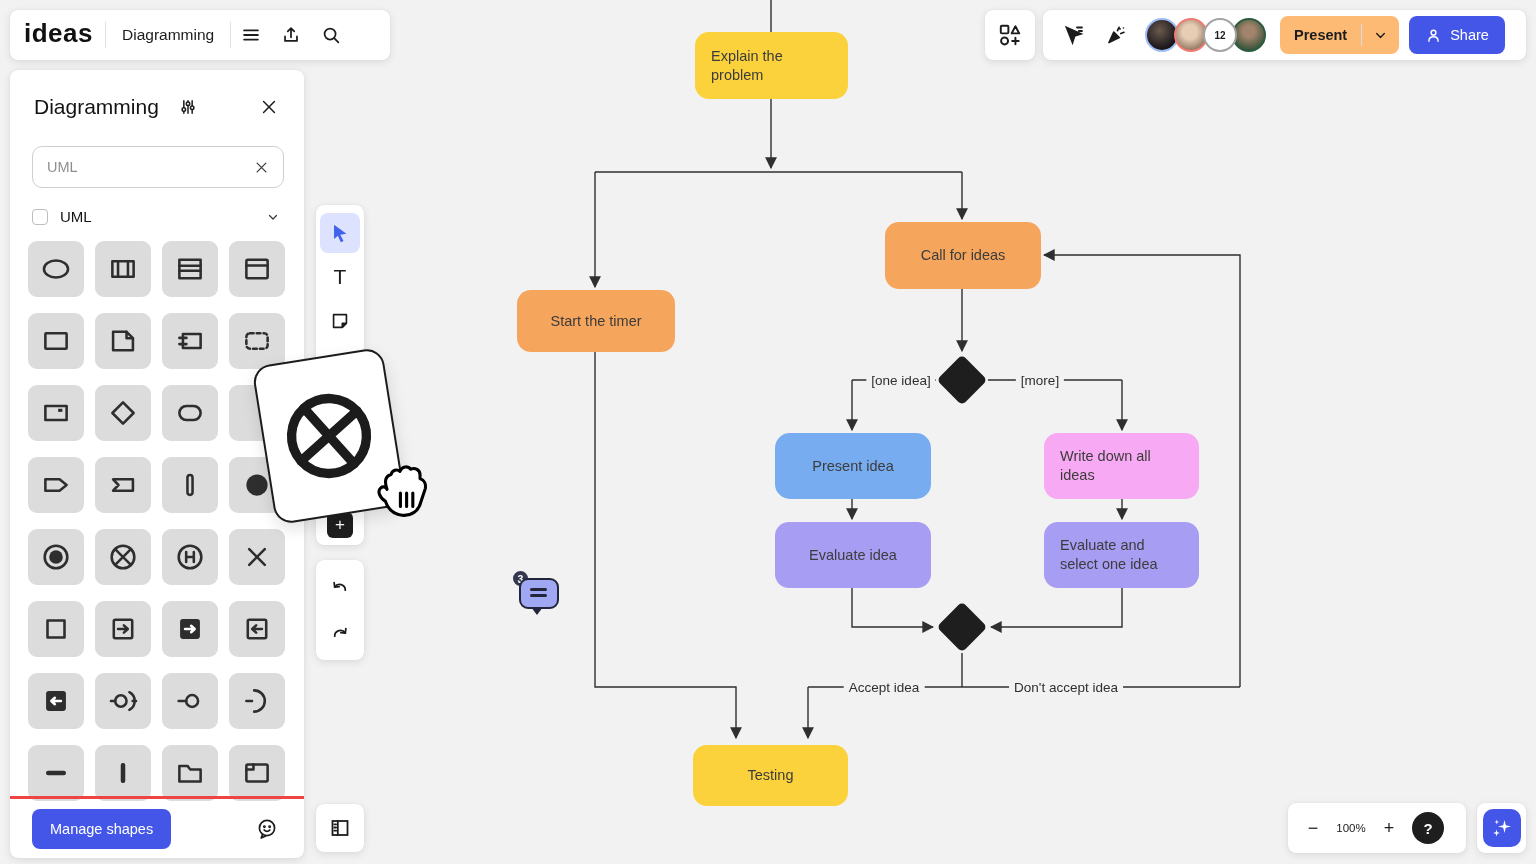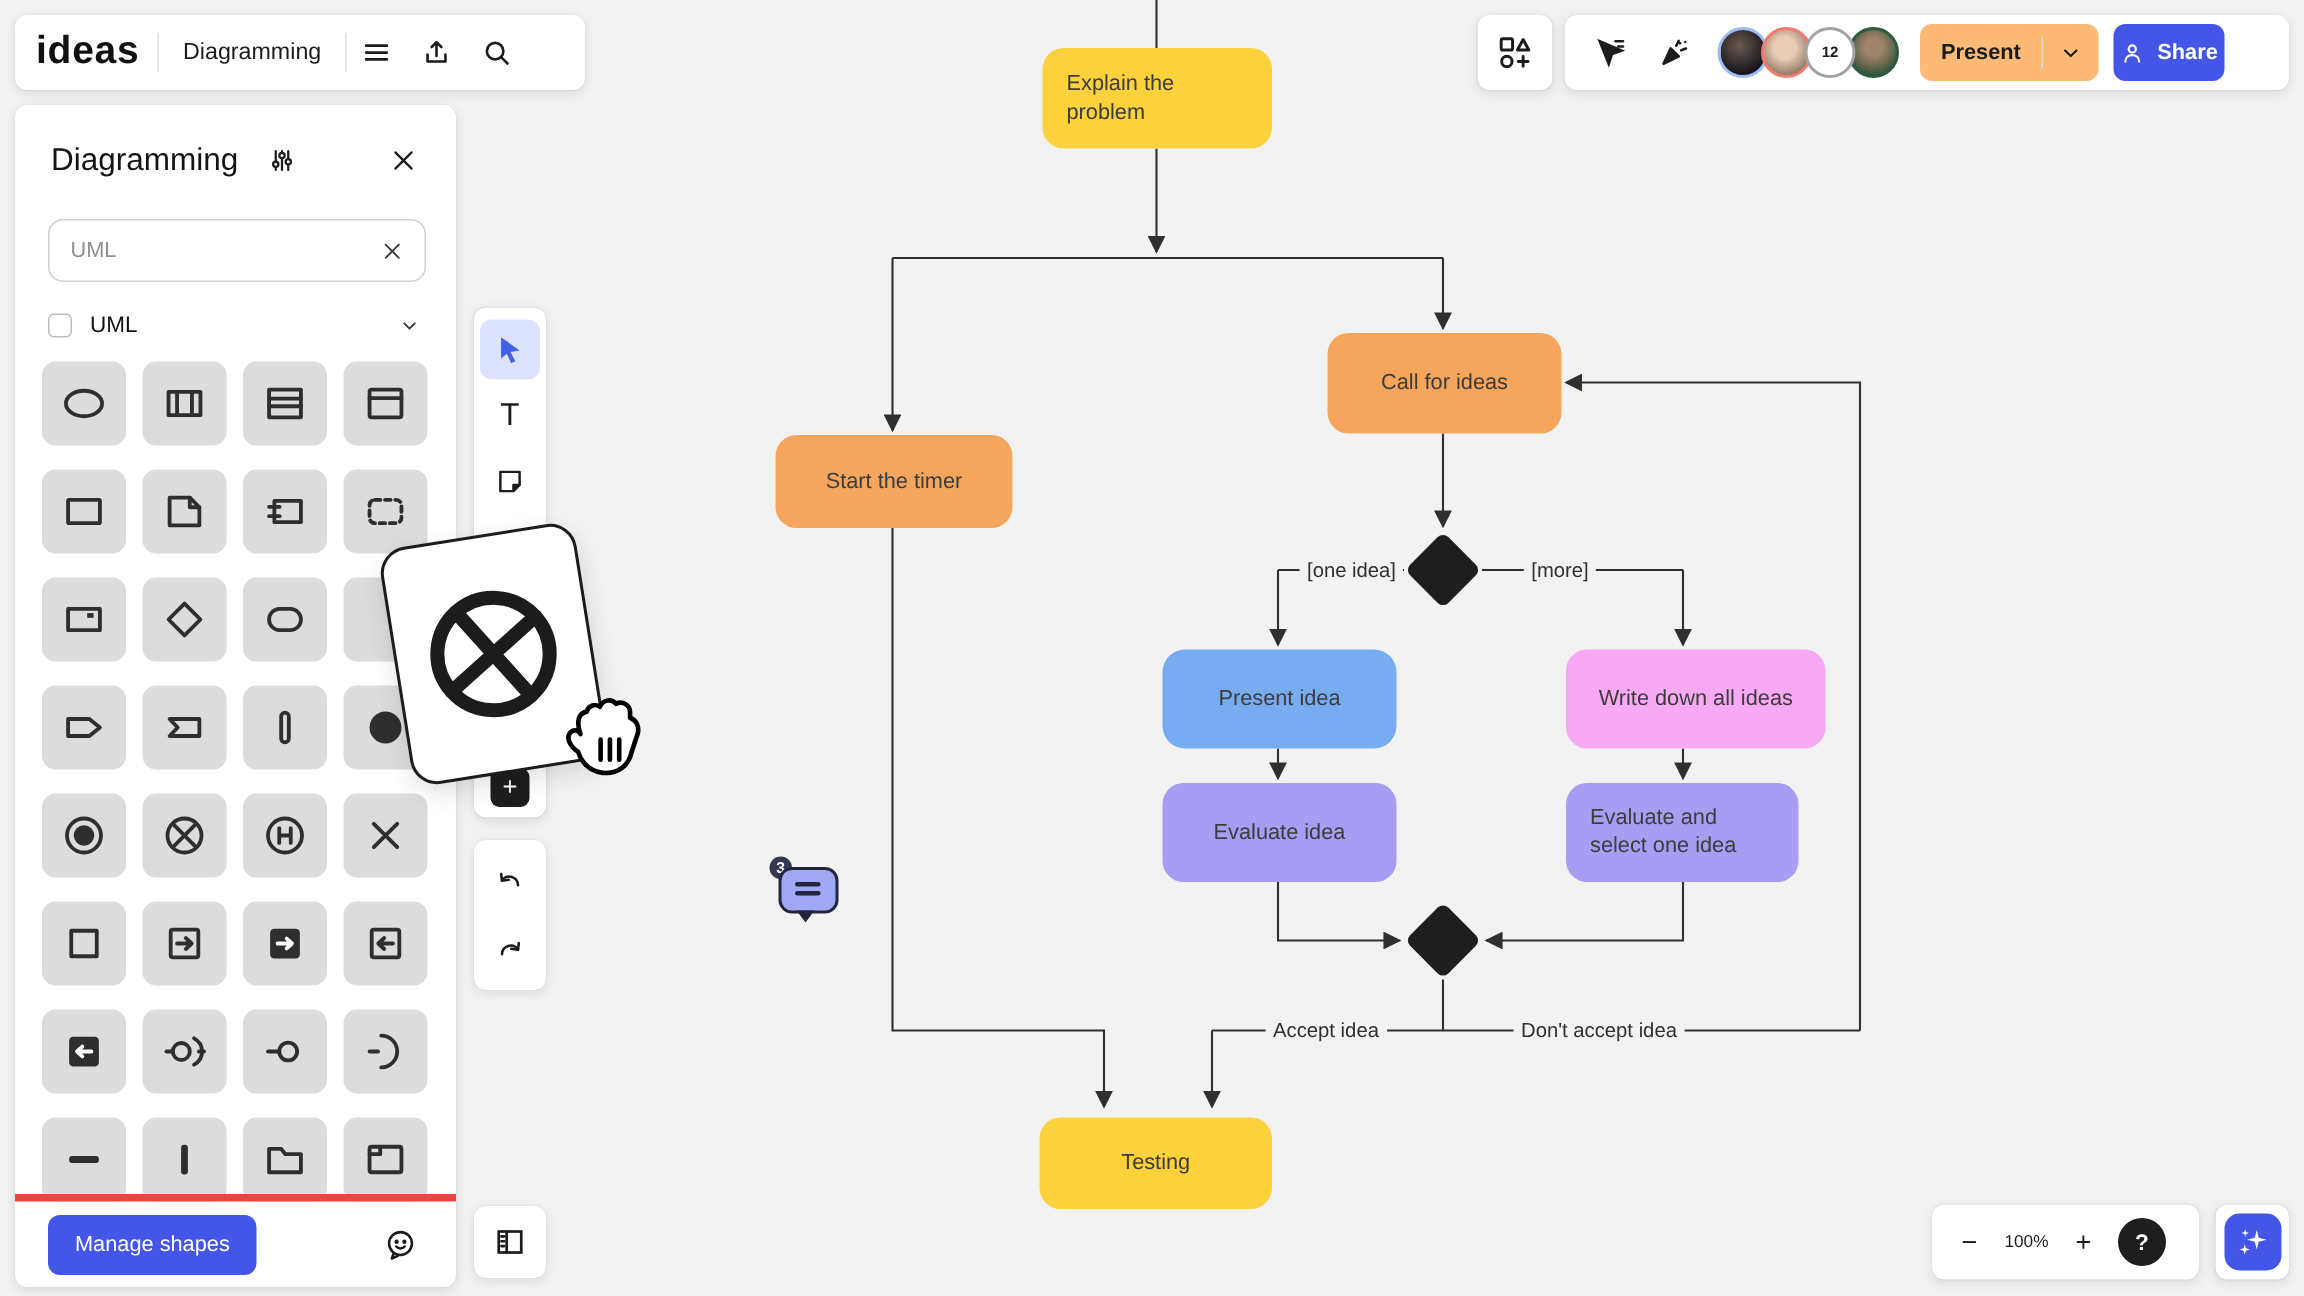--- a/index.html
+++ b/index.html
@@ -40,21 +40,21 @@
   .clear-btn { width:24px; height:24px; display:flex; align-items:center; justify-content:center; cursor:pointer; }
   .clear-btn svg { width:15px; height:15px; }
   .section-row { margin:20px 24px 0 22px; display:flex; align-items:center; }
   .checkbox { width:16px; height:16px; border:1.5px solid #bdbdbd; border-radius:4px; background:#fff; }
   .section-label { font-size:15px; color:#141414; margin-left:12px; font-weight:500; }
   .section-row svg { width:14px; height:14px; margin-left:auto; }
   .shape-grid { margin:16px 0 0; padding:0 18px; display:grid; grid-template-columns:repeat(4,56px);
                 grid-auto-rows:56px; column-gap:11px; row-gap:16px; }
   .tile { background:#dcdcdc; border-radius:9px; display:flex; align-items:center; justify-content:center; cursor:pointer; }
   .tile svg { width:34px; height:34px; color:#2e2e2e; }
-  .panel-foot { position:absolute; left:0; right:0; bottom:0; height:62px; border-top:5px solid #ef4444;
+  .panel-foot { position:absolute; left:0; right:0; bottom:0; height:62px; border-top:3px solid #ef4444;
                 display:flex; align-items:center; padding:0 20px 0 22px; }
   .manage-btn { background:#4356e8; color:#fff; font-size:14.5px; font-family:inherit; border:none; border-radius:8px;
                 height:40px; padding:0 18px; cursor:pointer; }
   .chat-btn { margin-left:auto; width:34px; height:34px; display:flex; align-items:center; justify-content:center; cursor:pointer; }
   .chat-btn svg { width:24px; height:24px; }
 
   
   .toolbar { left:316px; top:205px; width:48px; height:340px; z-index:20; display:flex; flex-direction:column; align-items:center; padding-top:4px; }
   .tool { width:40px; height:40px; margin-top:4px; border-radius:8px; display:flex; align-items:center; justify-content:center; cursor:pointer; }
   .tool.active { background:#dde3ff; }
@@ -97,21 +97,21 @@
   .av2 { border-color:#ef7b72; background:radial-gradient(circle at 46% 40%, #e8cdb5 30%, #8a6f5c 80%); }
   .av3 { border-color:#2c5c3f; background:radial-gradient(circle at 50% 38%, #a2836b 25%, #274d33 85%); margin-left:12px; }
   .count { width:34px; height:34px; border-radius:50%; background:#fff; border:2.5px solid #a3a3a3; color:#1c1c1c;
            font-size:10px; font-weight:600; display:flex; align-items:center; justify-content:center; position:relative; z-index:1; }
   .present-btn { margin-left:14px; height:38px; background:#fdba74; border-radius:8px; display:flex; align-items:center; cursor:pointer; }
   .present-label { font-size:14.5px; font-weight:700; color:#1c1c1c; padding:0 14px; }
   .present-btn .vdiv { width:1px; height:22px; background:#dadada; }
   .present-btn .chev { padding:0 12px; display:flex; }
   .present-btn svg { width:13px; height:13px; }
   .share-btn { margin-left:10px; height:38px; background:#4356e8; border:none; border-radius:8px; color:#fff;
-               font-size:14.5px; font-weight:700; font-family:inherit; display:flex; align-items:center; gap:8px; padding:0 4px; cursor:pointer; }
+               font-size:14.5px; font-weight:400; font-family:inherit; display:flex; align-items:center; gap:8px; padding:0 16px; cursor:pointer; }
   .share-btn svg { width:17px; height:17px; }
 
   
   .zoom-card { left:1288px; top:803px; width:178px; height:50px; z-index:20; display:flex; align-items:center; padding:0 8px 0 10px; }
   .zbtn { width:30px; height:30px; display:flex; align-items:center; justify-content:center; font-size:18px; color:#1c1c1c; cursor:pointer; }
   .zoom-level { width:46px; text-align:center; font-size:11.5px; color:#1c1c1c; cursor:pointer; }
   .help-btn { margin-left:8px; width:32px; height:32px; background:#1e1e1e; border-radius:50%; color:#fff;
               font-size:15px; font-weight:700; display:flex; align-items:center; justify-content:center; cursor:pointer; }
   .ai-card { left:1477px; top:803px; width:49px; height:50px; z-index:20; display:flex; align-items:center; justify-content:center; }
   .ai-btn { width:38px; height:38px; background:#4356e8; border-radius:10px; display:flex; align-items:center; justify-content:center; cursor:pointer; }
@@ -149,21 +149,21 @@
         <path d="M808 687 V738" marker-end="url(#ah)"></path>
         <path d="M1240 687 V255 H1044" marker-end="url(#ah)"></path>
         <path d="M595 352 V687 H736 V738" marker-end="url(#ah)"></path>
       </g>
     </svg>
     <div id="fc-layer">
         <div class="fc-node" style="left: 695px; top: 32px; width: 153px; height: 67px; background: rgb(251, 210, 59);">Explain the problem</div>
         <div class="fc-node" style="left: 517px; top: 290px; width: 158px; height: 62px; background: rgb(245, 165, 92);">Start the timer</div>
         <div class="fc-node" style="left: 885px; top: 222px; width: 156px; height: 67px; background: rgb(245, 165, 92);">Call for ideas</div>
         <div class="fc-node" style="left: 775px; top: 433px; width: 156px; height: 66px; background: rgb(119, 172, 241); border-radius: 15px;">Present idea</div>
-        <div class="fc-node" style="left: 1044px; top: 433px; width: 173px; height: 66px; background: rgb(248, 169, 243);">Write down all ideas</div>
+        <div class="fc-node" style="left: 1044px; top: 433px; width: 155px; height: 66px; background: rgb(248, 169, 243);">Write down all ideas</div>
         <div class="fc-node" style="left: 775px; top: 522px; width: 156px; height: 66px; background: rgb(167, 157, 243);">Evaluate idea</div>
         <div class="fc-node" style="left: 1044px; top: 522px; width: 155px; height: 66px; background: rgb(167, 157, 243);">Evaluate and select one idea</div>
         <div class="fc-node" style="left: 693px; top: 745px; width: 155px; height: 61px; background: rgb(251, 210, 59);">Testing</div>
         <div class="fc-diamond" style="left: 944px; top: 362px; width: 36px; height: 36px;"></div>
         <div class="fc-diamond" style="left: 944px; top: 609px; width: 36px; height: 36px;"></div>
         <span class="edge-label" style="left: 901px; top: 380px;">[one idea]</span>
         <span class="edge-label" style="left: 1040px; top: 380px;">[more]</span>
         <span class="edge-label" style="left: 884px; top: 687px;">Accept idea</span>
         <span class="edge-label" style="left: 1066px; top: 687px;">Don't accept idea</span>
       </div>

